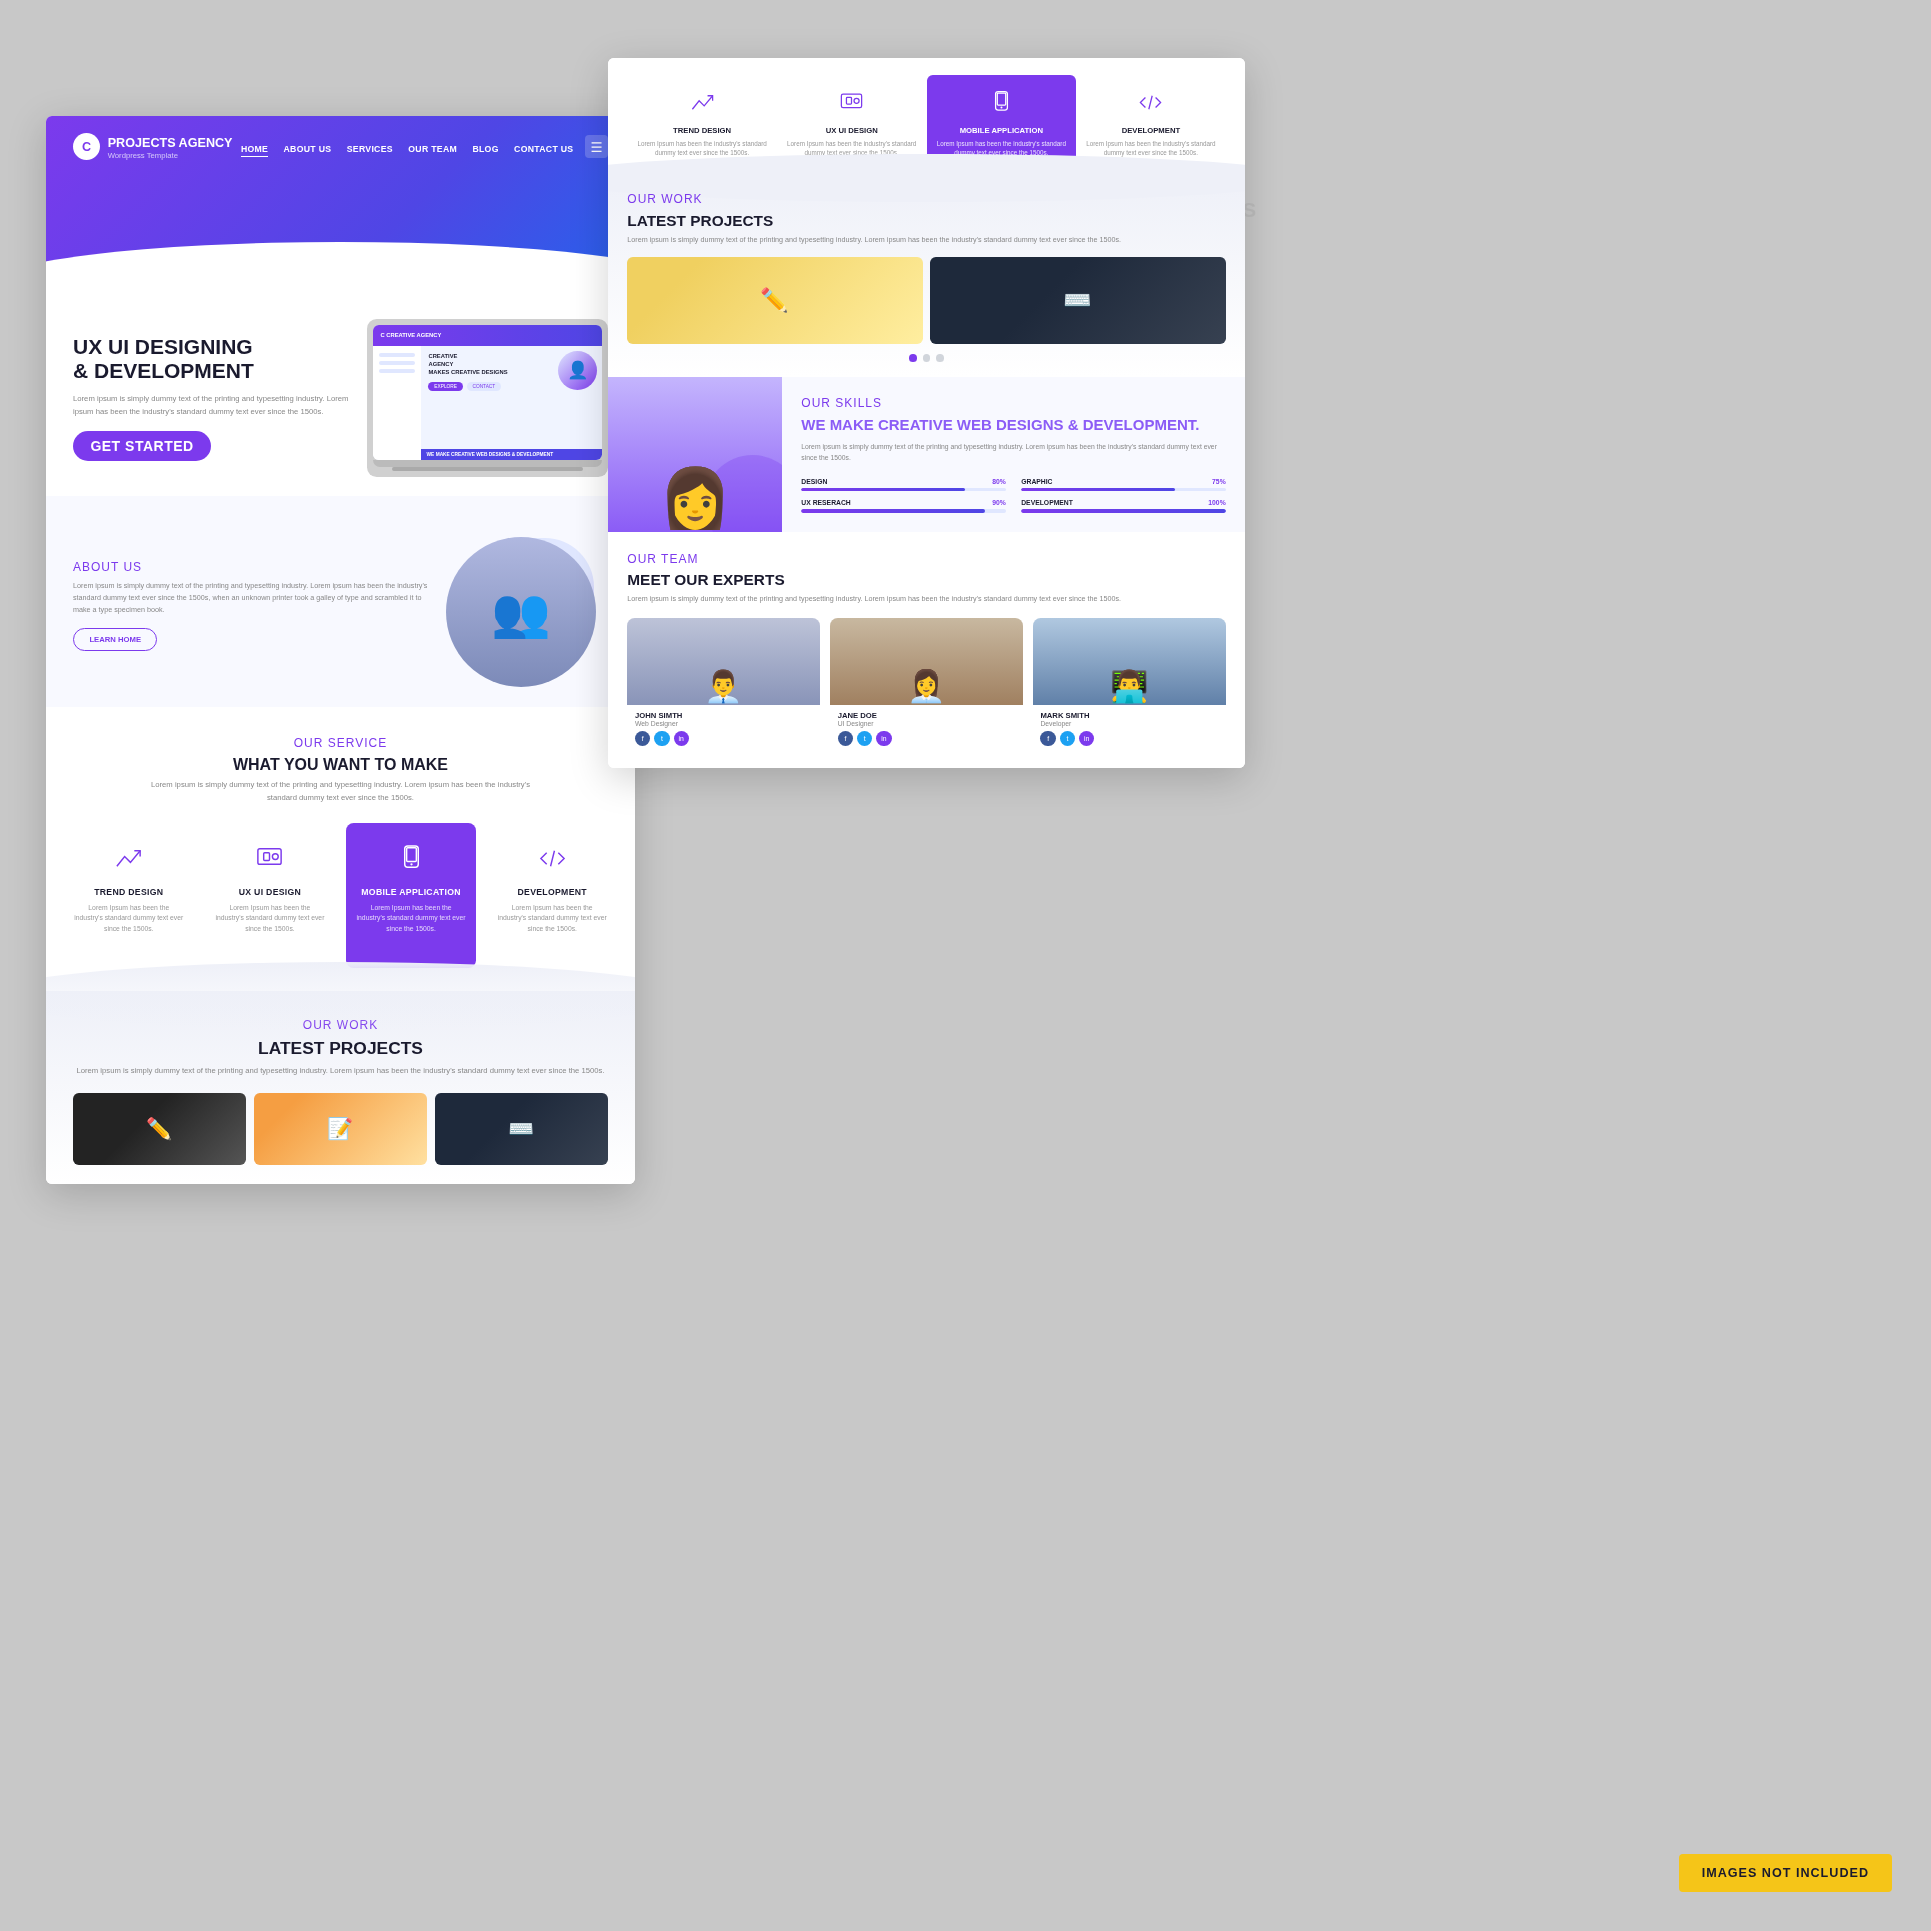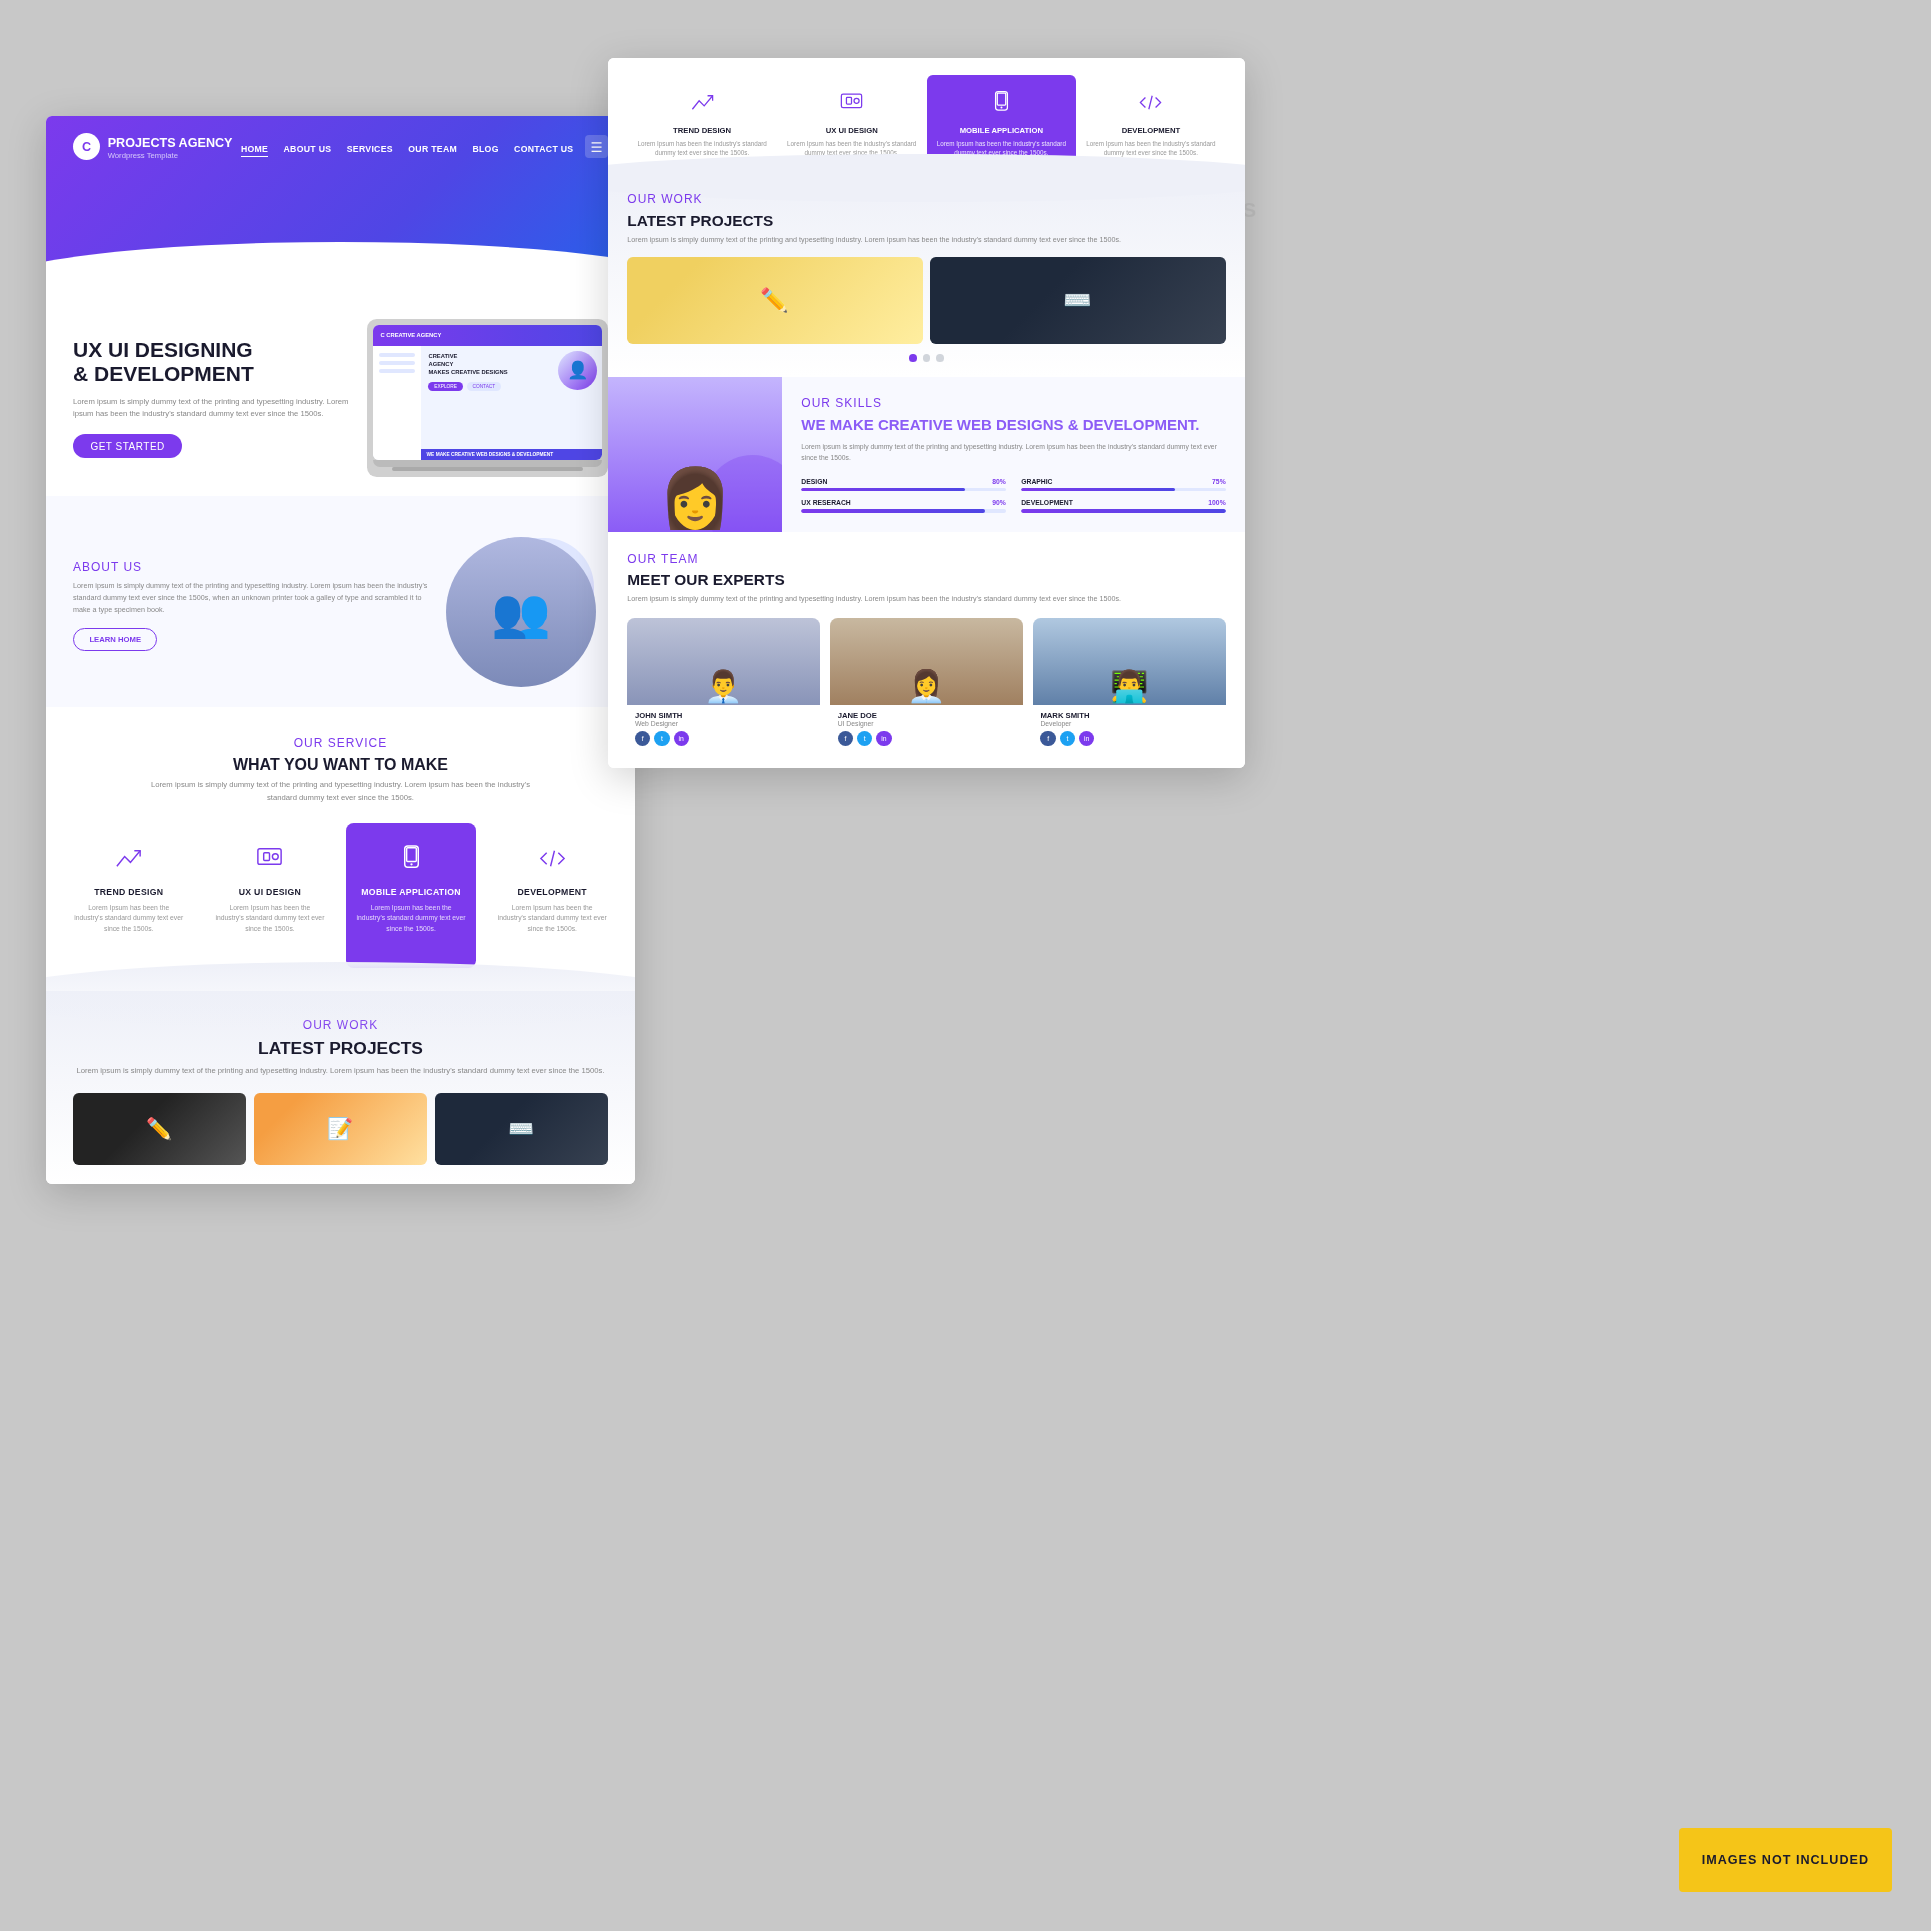--- a/index.html
+++ b/index.html
@@ -132,22 +132,22 @@
       color: #888;
       line-height: 1.6;
       margin-bottom: 13.5px;
     }
     .btn-primary {
       background: #7c3aed;
       color: #fff;
       border: none;
       border-radius: 19.3px;
       padding: 6.8px 17.4px;
-      font-size: 10px;
-      font-weight: 400;
+      font-size: 14px;
+      font-weight: 700;
       cursor: pointer;
       letter-spacing: 0.5px;
     }
     .hero-laptop {
       width: 241px;
       flex-shrink: 0;
     }
     .laptop-outer {
       background: #d0d0d0;
       border-radius: 9.7px;
@@ -701,21 +701,21 @@
 
     
     .images-badge {
       position: absolute;
       bottom: 39px;
       right: 39px;
       background: #f5c518;
       color: #1a1a2e;
       font-size: 12.6px;
       font-weight: 900;
-      padding: 25px 23px;
+      padding: 12px 23px;
       border-radius: 3.9px;
       letter-spacing: 1px;
       z-index: 10;
     }
 
     
     .icon-svg {
       width: 31px;
       height: 31px;
       stroke: #7c3aed;

